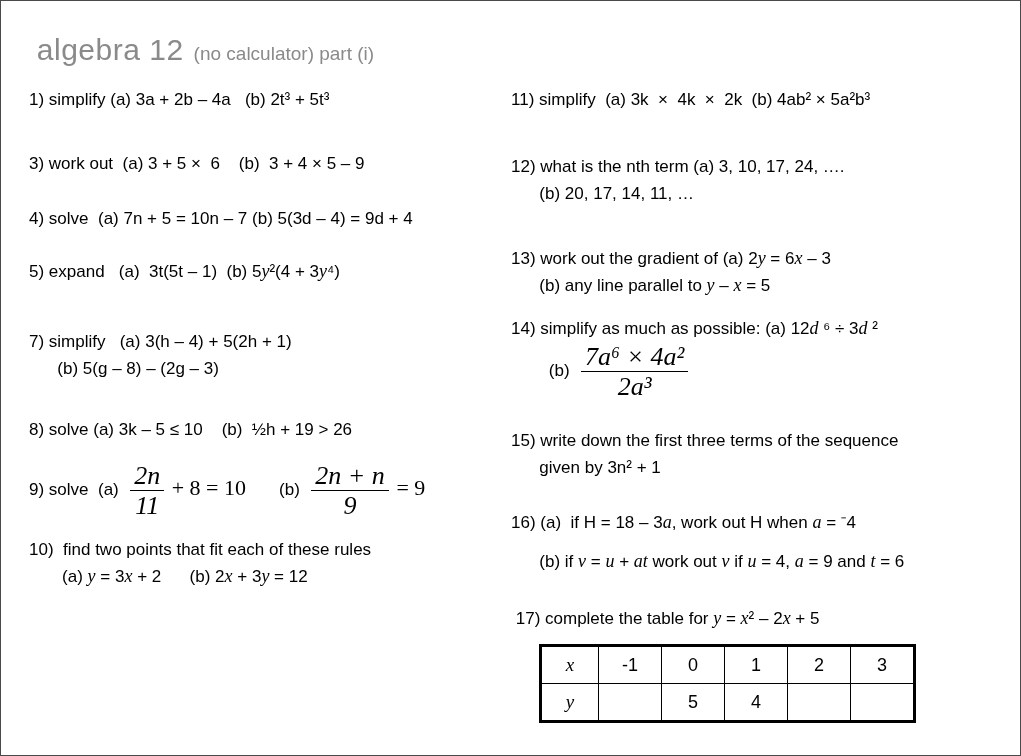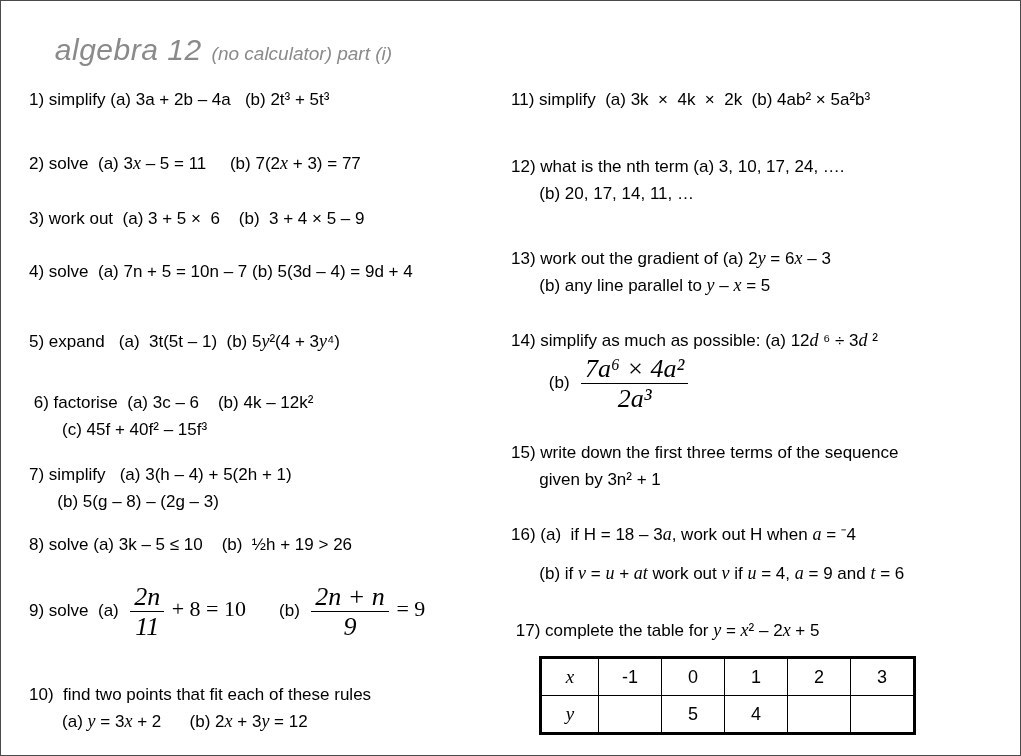--- a/index.html
+++ b/index.html
@@ -7,23 +7,22 @@
     position:relative;
     width:1021px;height:756px;
     box-sizing:border-box;
     background:#ffffff;
     border:1.5px solid #4a4a4a;
     font-family:"Liberation Sans",sans-serif;
     color:#000;
     overflow:hidden;
   }
   .title{
-    position:absolute;left:36px;top:14px;
+    position:absolute;left:18px;top:14px;
     white-space:pre;
-    font-style:italic;
   }
   .title .main{
     font-size:30px;color:#8a8a8a;letter-spacing:.5px;
   }
   .title .sub{
     font-size:19px;color:#8a8a8a;margin-left:10px;
   }
   .col{position:absolute;top:85px;}
   #left{left:28px;width:478px;}
   #right{left:510px;width:500px;}
@@ -49,21 +48,21 @@
   #left-problems .p:nth-child(2){margin-bottom:28px}
   #left-problems .p:nth-child(3){margin-bottom:26px}
   #left-problems .p:nth-child(4){margin-bottom:43px}
   #left-problems .p:nth-child(5){margin-bottom:34px}
   #left-problems .p:nth-child(6){margin-bottom:18px}
   #left-problems .p:nth-child(7){margin-bottom:16px}
   #left-problems .p:nth-child(8){margin-bottom:24px}
   #left-problems .p:nth-child(9){margin-bottom:40px}
   #right-problems .p:nth-child(1){margin-bottom:40px}
   #right-problems .p:nth-child(2){margin-bottom:38px}
-  #right-problems .p:nth-child(3){margin-bottom:28px}
+  #right-problems .p:nth-child(3){margin-bottom:16px}
   #right-problems .p:nth-child(4){margin-bottom:26px}
   #right-problems .p:nth-child(5){margin-bottom:28px}
   #right-problems .p:nth-child(6){margin-bottom:30px}
   #right-problems .p:nth-child(6) .line + .line{margin-top:12px}
   
   .qtable{
     border-collapse:collapse;
     margin:12px 0 0 28px;
   }
   .qtable td{
@@ -86,34 +85,27 @@
   <div class="title">
     <span class="main">algebra 12</span><span class="sub">(no calculator) part (i)</span>
   </div>
 
   <div id="left" class="col">
     <div id="left-problems">
         <div class="p">
           <div class="line"><span>1) simplify (a) 3a + 2b – 4a   (b) 2t³ + 5t³</span></div>
         </div>
         <div class="p">
-          <div class="line"><span>2) solve  (a) 3</span><span class="v">x</span><span> – 5 = 11     (b) 7(2</span><span class="v">x</span><span> + 3) = 77</span></div>
-        </div>
-        <div class="p">
           <div class="line"><span>3) work out  (a) 3 + 5 ×  6    (b)  3 + 4 × 5 – 9</span></div>
         </div>
         <div class="p">
           <div class="line"><span>4) solve  (a) 7n + 5 = 10n – 7 (b) 5(3d – 4) = 9d + 4</span></div>
         </div>
         <div class="p">
           <div class="line"><span>5) expand   (a)  3t(5t – 1)  (b) 5</span><span class="v">y</span><span>²(4 + 3</span><span class="v">y</span><span>⁴)</span></div>
-        </div>
-        <div class="p">
-          <div class="line"><span> 6) factorise  (a) 3c – 6    (b) 4k – 12k²</span></div>
-          <div class="line"><span>       (c) 45f + 40f² – 15f³</span></div>
         </div>
         <div class="p">
           <div class="line"><span>7) simplify   (a) 3(h – 4) + 5(2h + 1)</span></div>
           <div class="line"><span>      (b) 5(g – 8) – (2g – 3)</span></div>
         </div>
         <div class="p">
           <div class="line"><span>8) solve (a) 3k – 5 ≤ 10    (b)  ½h + 19 &gt; 26</span></div>
         </div>
         <div class="p">
           <div class="line"><span>9) solve  (a)  </span><span class="frac"><span class="fn">2n</span><span class="fd">11</span></span><span class="sr"> + 8 = 10</span><span>       (b)  </span><span class="frac"><span class="fn">2n + n</span><span class="fd">9</span></span><span class="sr"> = 9</span></div>

